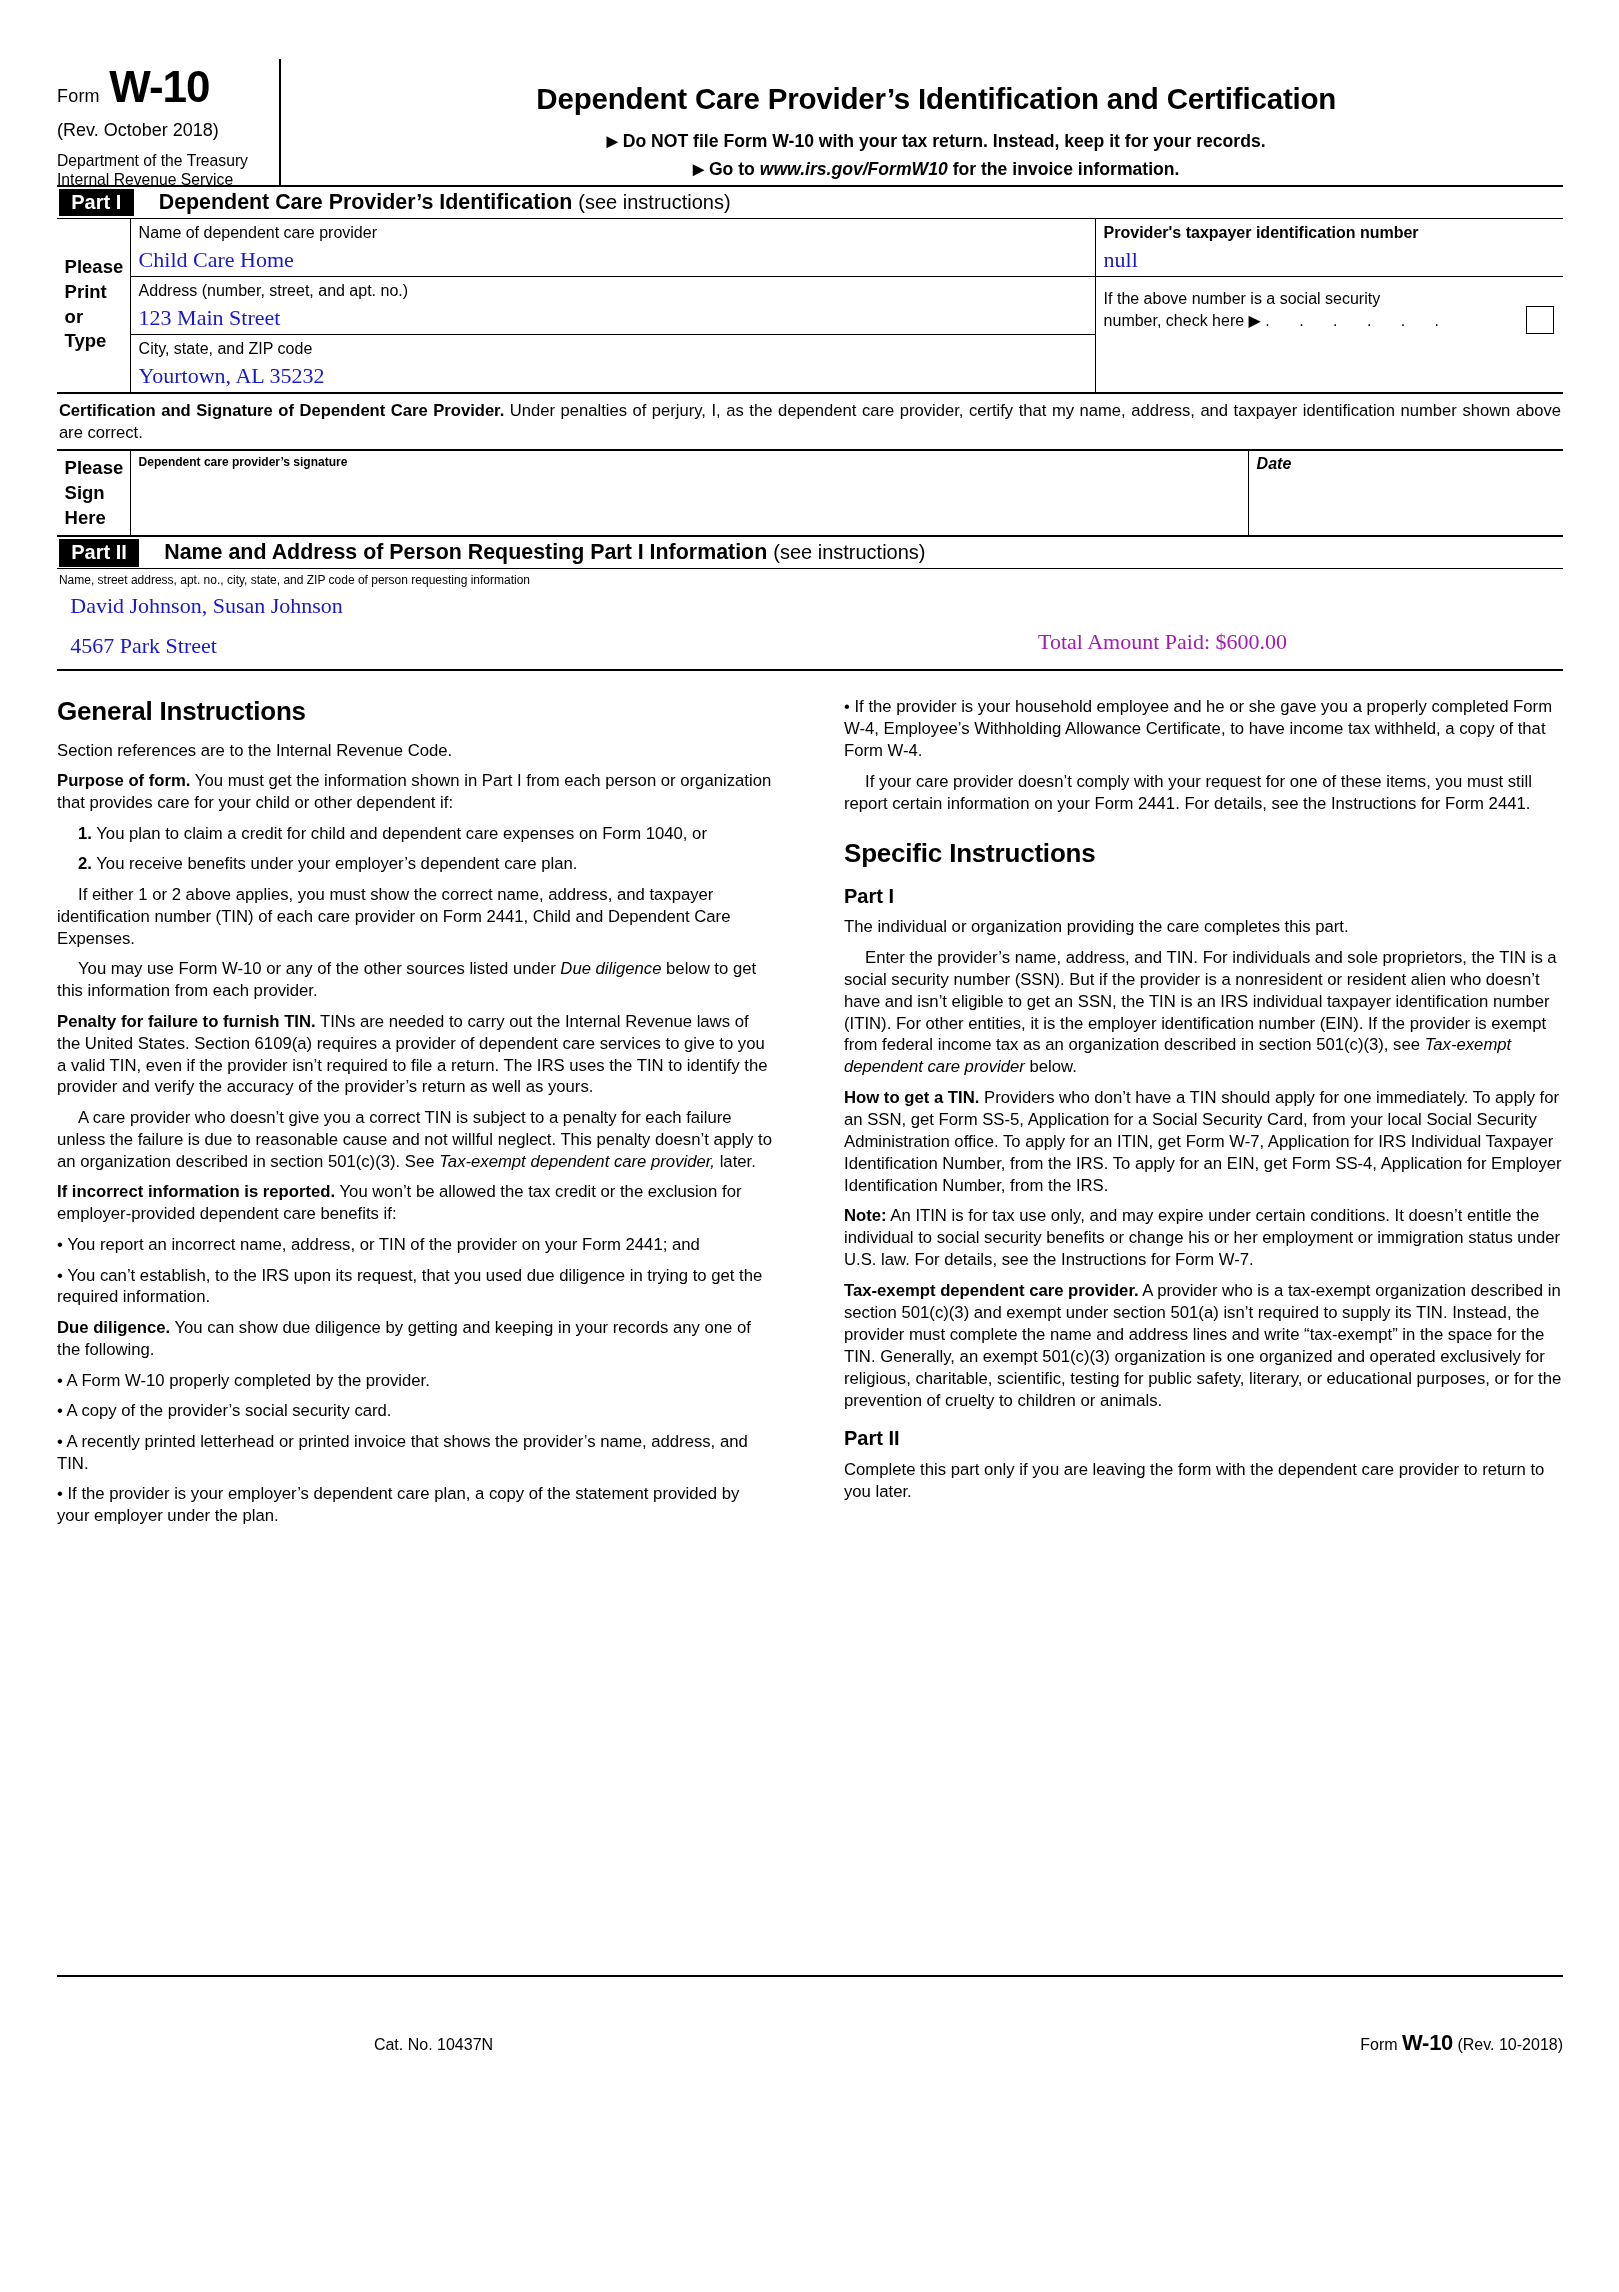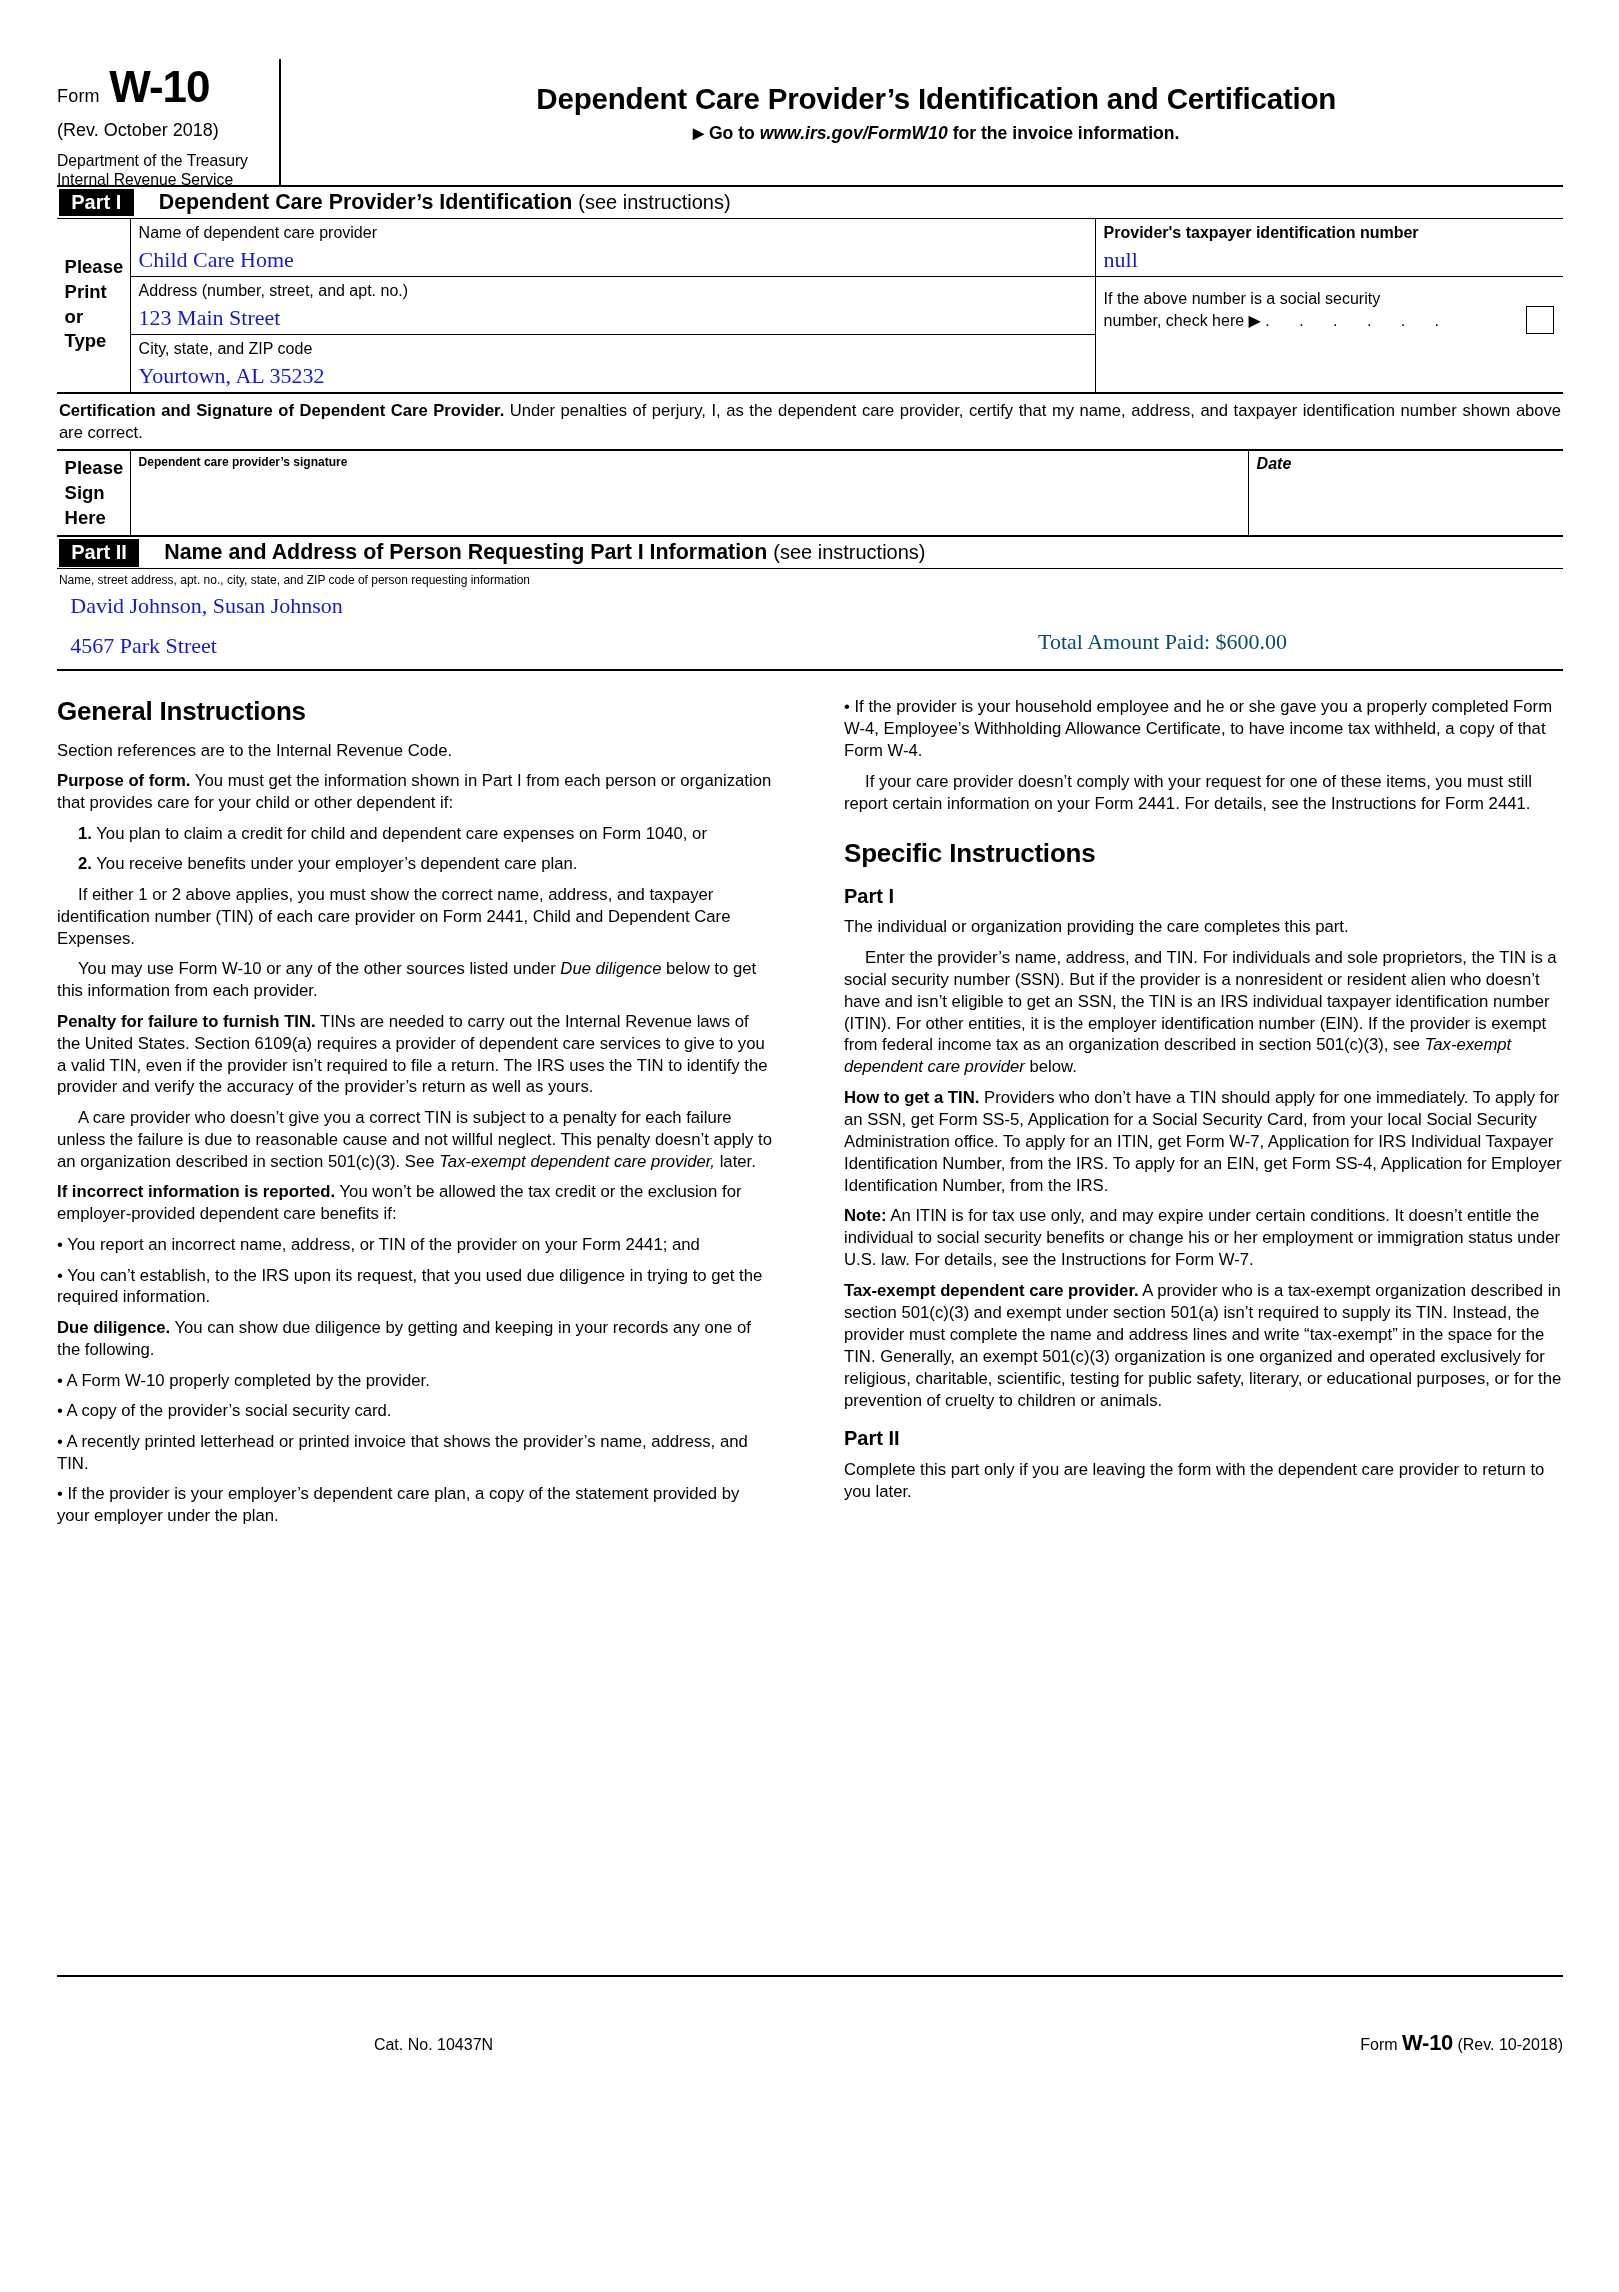--- a/index.html
+++ b/index.html
@@ -250,21 +250,21 @@
     padding-left: 13.3px;
   }
   .p2-val.l1 { padding-top: 5.7px; }
   .p2-val.l2 { padding-top: 13.3px; }
   .p2-total {
     position: absolute;
     right: 276px;
     top: 42px;
     font-family: "Liberation Serif", serif;
     font-size: 22px;
-    color: #0c4a6e;
+    color: #a21caf;
     white-space: nowrap;
   }
 
   
   .cols {
     display: flex;
     gap: 68px;
     margin-top: 25px;
   }
   .col {
@@ -338,20 +338,24 @@
         <span class="hdr-formnum">W-10</span>
       </div>
       <div class="hdr-rev">(Rev. October 2018)</div>
       <div class="hdr-dept">
         <div>Department of the Treasury</div>
         <div>Internal Revenue Service</div>
       </div>
     </div>
     <div class="hdr-right">
       <div class="hdr-title">Dependent Care Provider’s Identification and Certification</div>
+      <div class="hdr-sub">
+        <span class="arw">▶</span>
+        <span>Do NOT file Form W-10 with your tax return. Instead, keep it for your records.</span>
+      </div>
       <div class="hdr-sub2">
         <span class="arw">▶</span>
         <span>Go to </span><span class="ital">www.irs.gov/FormW10</span><span> for the invoice information.</span>
       </div>
     </div>
   </div>
 
   <div class="partbar">
     <span class="tag">Part I</span>
     <span class="ptitle"><span>Dependent Care Provider’s Identification</span> <span class="note">(see instructions)</span></span>

